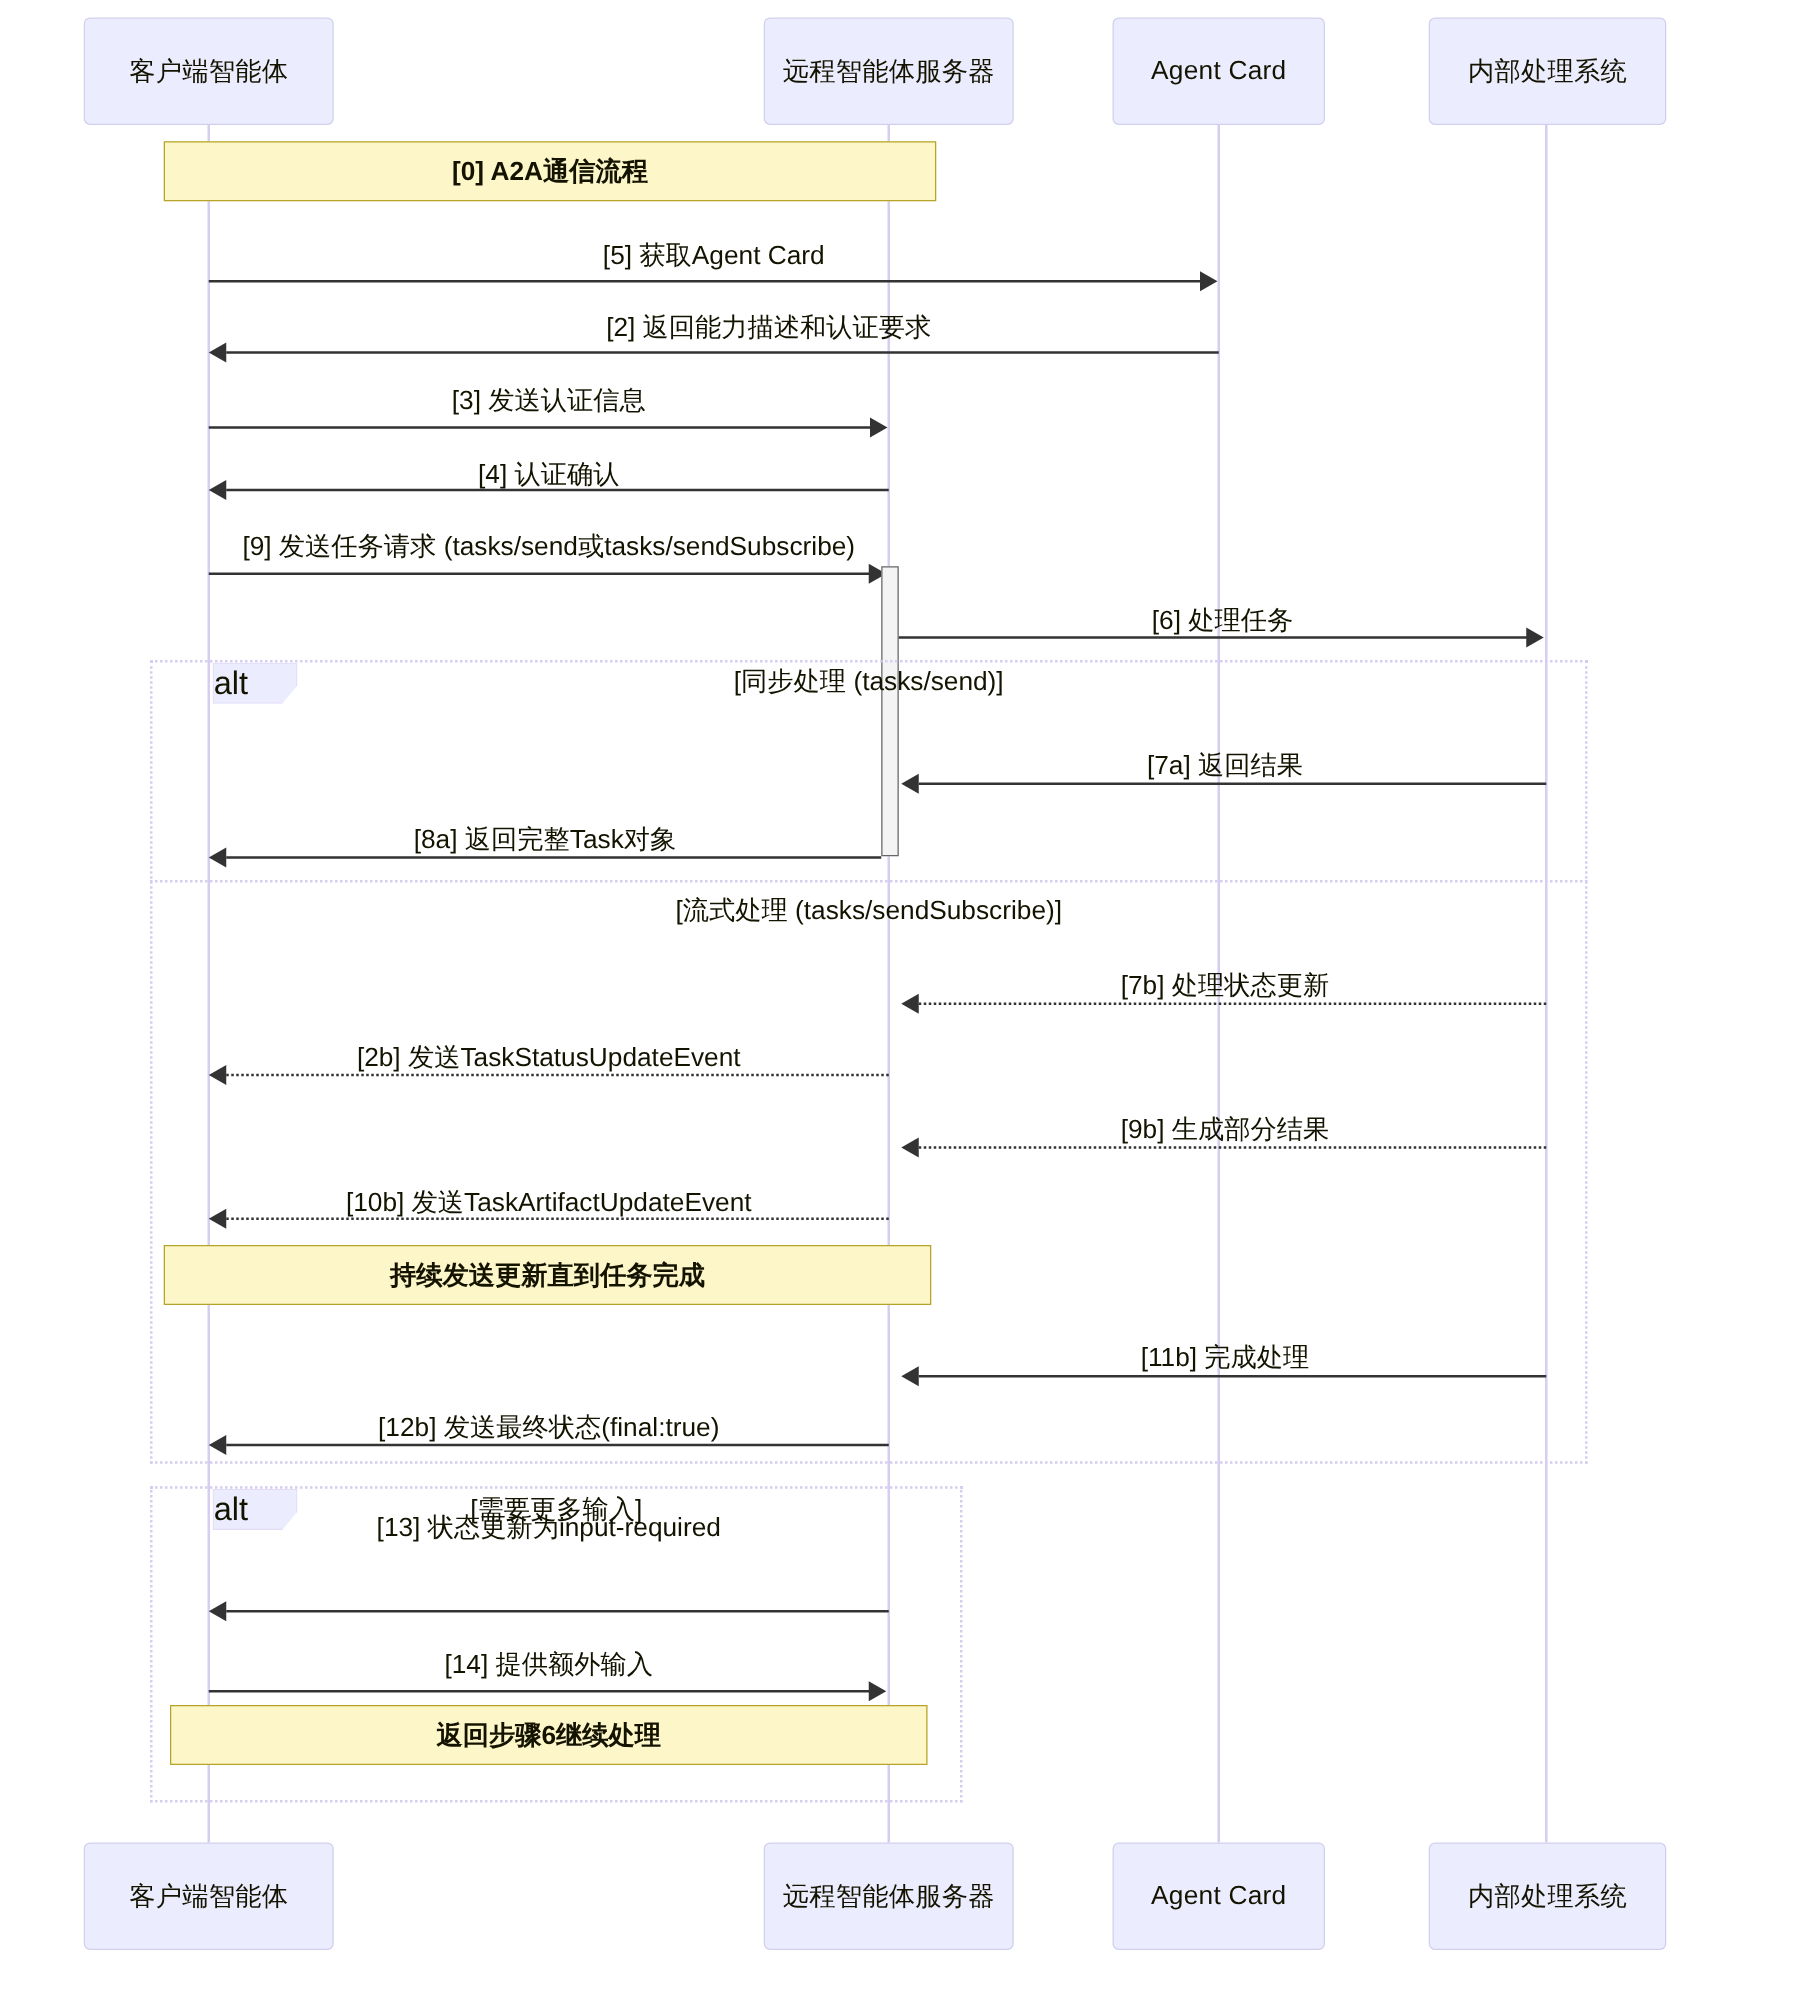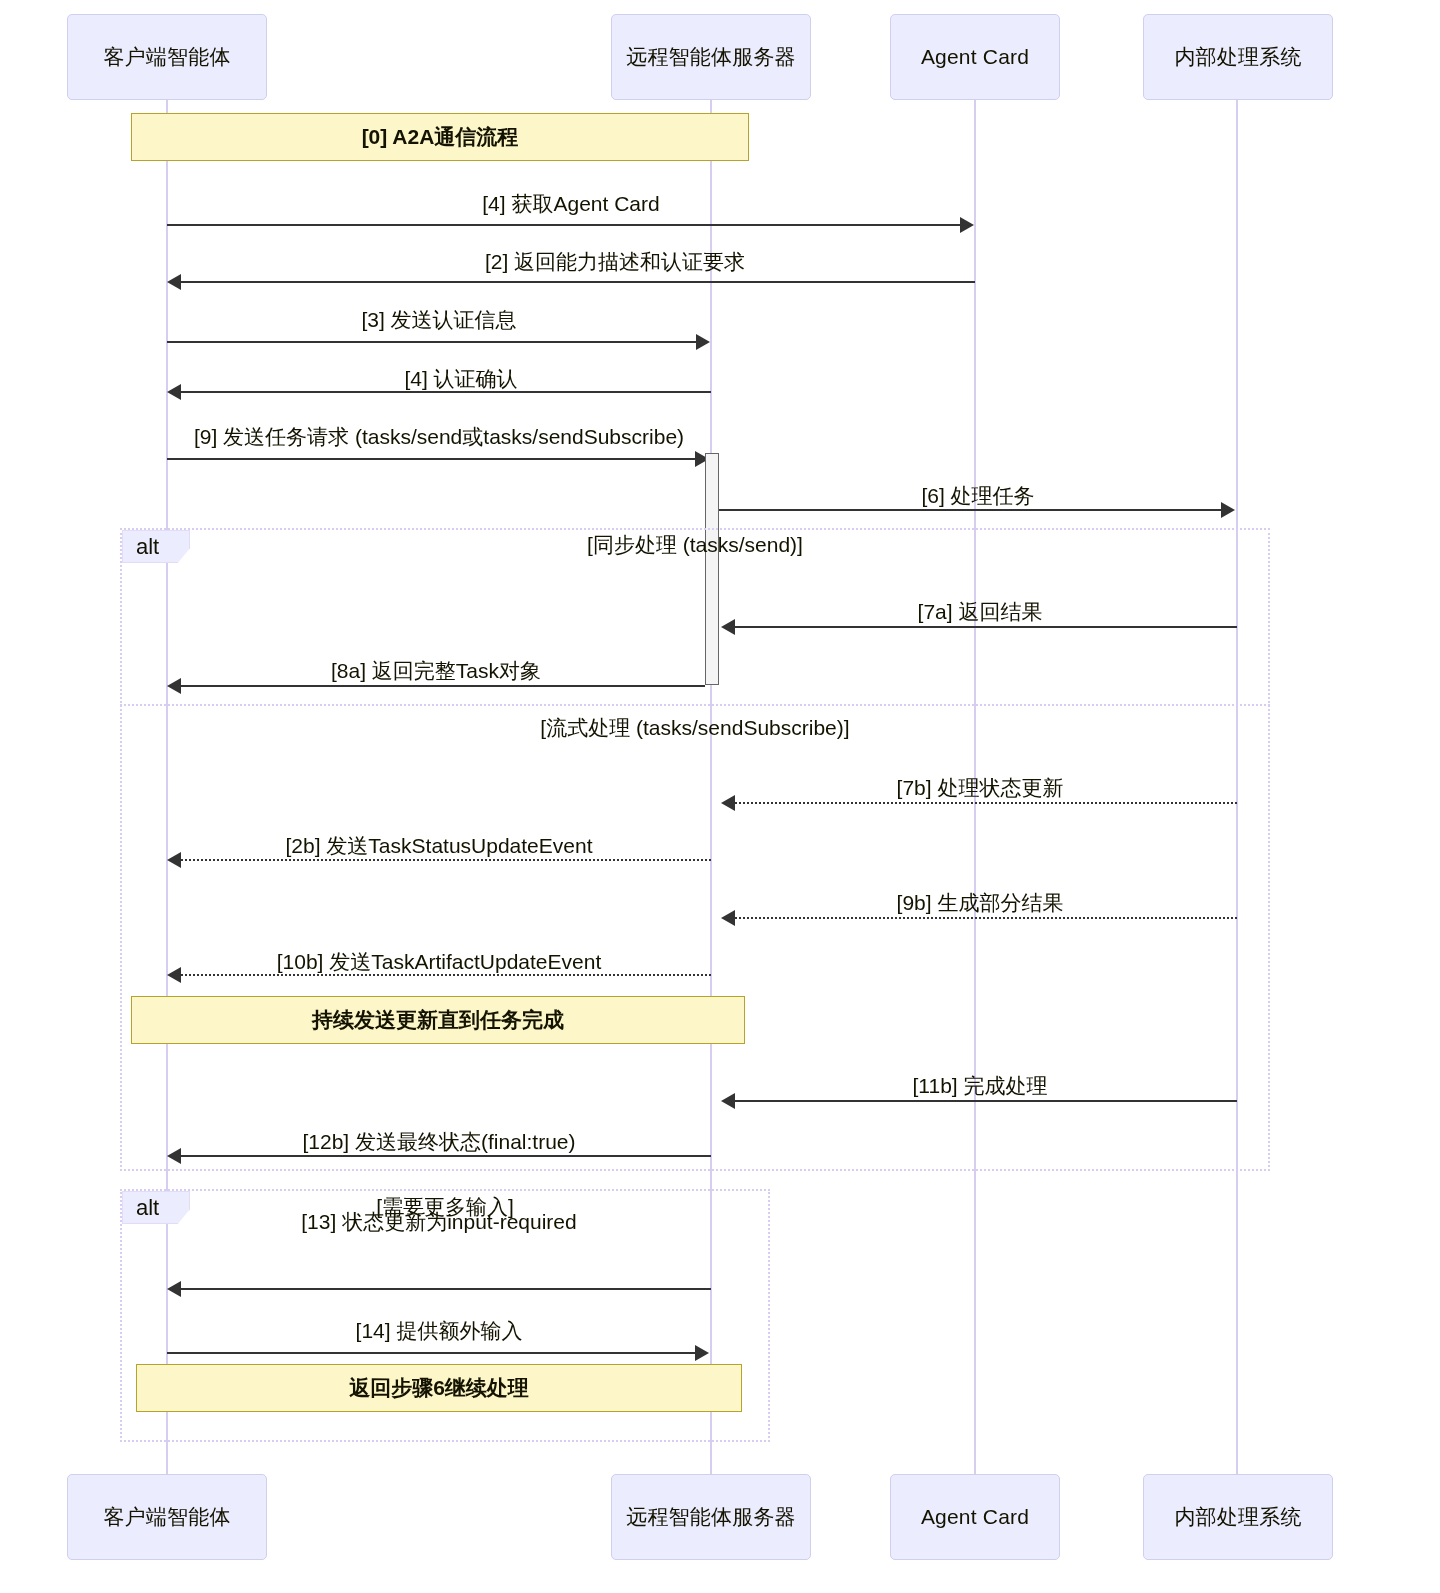--- a/index.html
+++ b/index.html
@@ -75,25 +75,25 @@
     position: absolute;
     height: 0;
     border-top: 2px dotted #d6cdf0;
   }
   .fragment-tag {
     position: absolute;
     box-sizing: border-box;
     background: #ececff;
     border: 1px solid #e2dcf7;
     color: #131300;
-    font-size: 22px;
+    font-size: 26px;
     display: flex;
     align-items: center;
-    padding-left: 13px;
     clip-path: polygon(0 0, 100% 0, 100% 55%, 82% 100%, 0 100%);
+    margin-left: 48px;
   }
   .fragment-label {
     position: absolute;
     font-size: 21px;
     color: #131300;
     white-space: nowrap;
     text-align: center;
   }
 
   
@@ -146,33 +146,33 @@
     <span>Agent Card</span>
   </div>
   <div class="participant" style="left:1143px; top:14px; width:190px; height:86px;">
     <span>内部处理系统</span>
   </div>
 
   <div class="note" style="left:131px; top:113px; width:618px; height:48px;">
     <span>[0] A2A通信流程</span>
   </div>
 
-  <div class="msg-text" style="left:167px; top:190px; width:808px;">[4] 获取Agent Card</div>
+  <div class="msg-text" style="left:167px; top:190px; width:808px;">[5] 获取Agent Card</div>
   <div class="msg-line" style="left:167px; top:224px; width:794px;"></div>
   <div class="arrow-head right" style="left:960px; top:217px;"></div>
 
   <div class="msg-text" style="left:167px; top:248px; width:896px;">[2] 返回能力描述和认证要求</div>
   <div class="msg-line" style="left:181px; top:281px; width:794px;"></div>
   <div class="arrow-head left" style="left:167px; top:274px;"></div>
 
   <div class="msg-text" style="left:167px; top:306px; width:544px;">[3] 发送认证信息</div>
   <div class="msg-line" style="left:167px; top:341px; width:530px;"></div>
   <div class="arrow-head right" style="left:696px; top:334px;"></div>
 
-  <div class="msg-text" style="left:167px; top:365px; width:544px;padding-left:22px;">[4] 认证确认</div>
+  <div class="msg-text" style="left:167px; top:365px; width:544px;">[4] 认证确认</div>
   <div class="msg-line" style="left:181px; top:391px; width:530px;"></div>
   <div class="arrow-head left" style="left:167px; top:384px;"></div>
 
   <div class="msg-text" style="left:167px; top:423px; width:544px;">[9] 发送任务请求 (tasks/send或tasks/sendSubscribe)</div>
   <div class="msg-line" style="left:167px; top:458px; width:529px;"></div>
   <div class="arrow-head right" style="left:695px; top:451px;"></div>
 
   <div class="activation" style="left:705px; top:453px; width:14px; height:232px;"></div>
 
   <div class="msg-text" style="left:719px; top:482px; width:518px;">[6] 处理任务</div>

